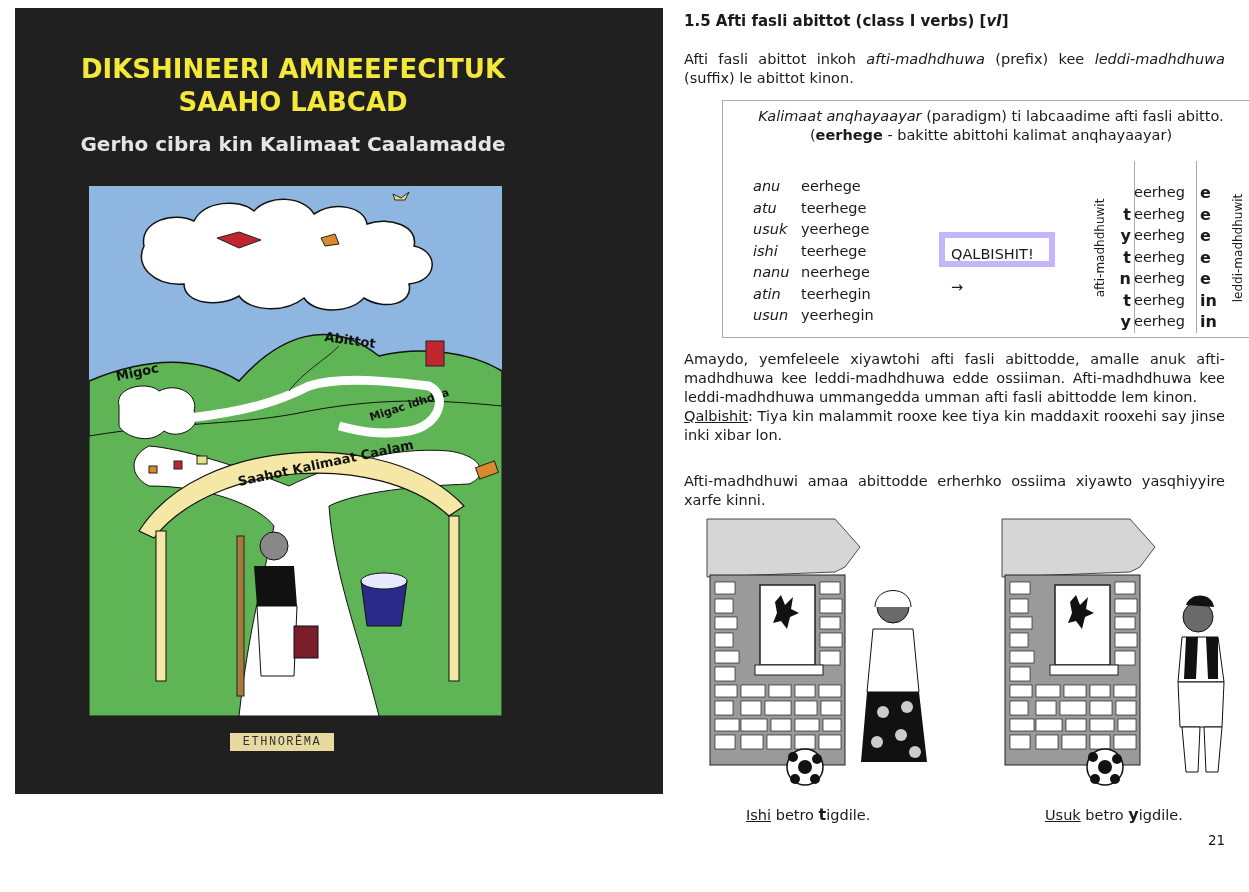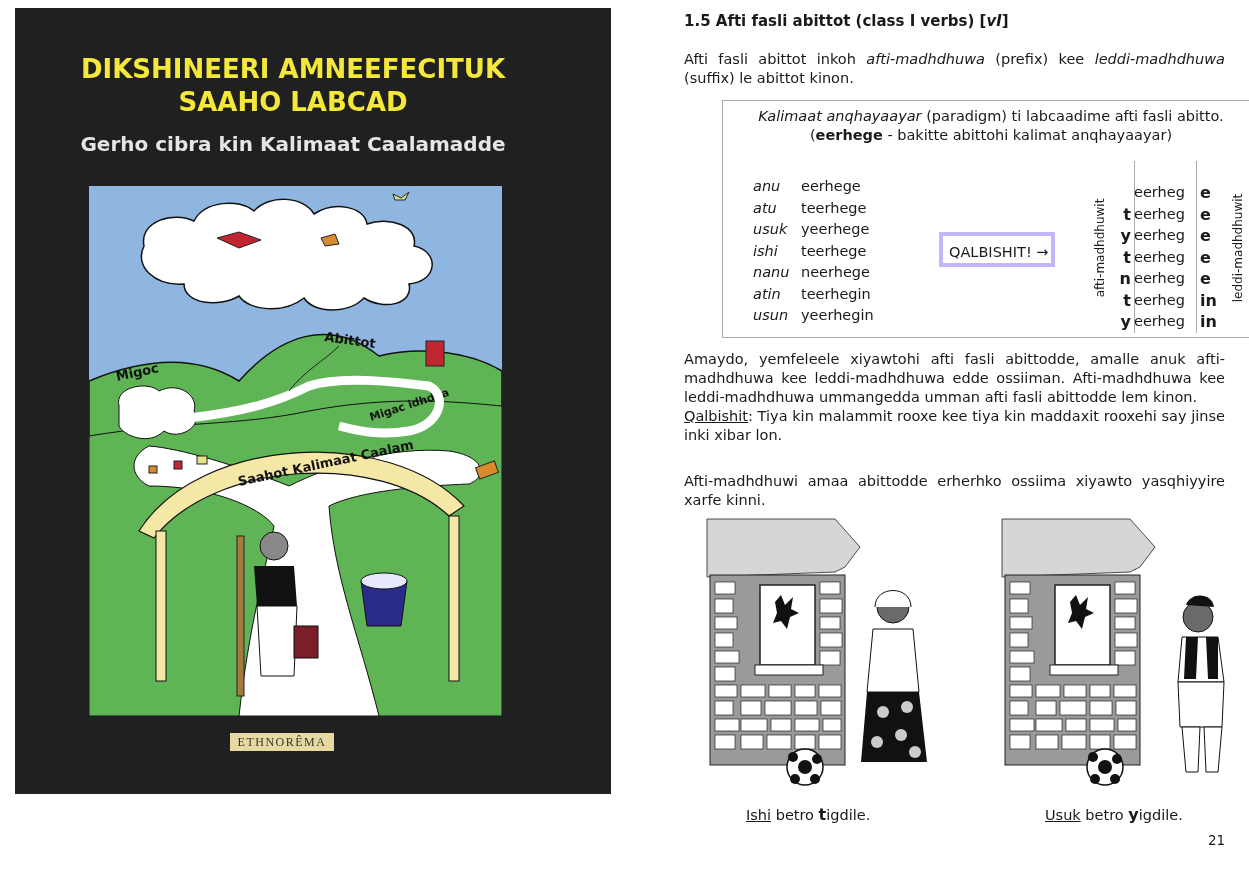--- a/index.html
+++ b/index.html
@@ -1,29 +1,29 @@
 <!DOCTYPE html>
 <html><head>
 <meta charset="utf-8">
 <style>
   html,body{margin:0;padding:0;background:#fff;}
   body{width:1249px;height:892px;position:relative;overflow:hidden;font-family:"DejaVu Sans","Liberation Sans",sans-serif;color:#1a1a1a;}
-  .cover{position:absolute;left:15px;top:8px;width:596px;height:786px;background:#202020;}
+  .cover{position:absolute;left:15px;top:8px;width:648px;height:786px;background:#202020;}
   .cover-title{position:absolute;left:0;width:556px;text-align:center;color:#f4e83a;font-family:"DejaVu Sans",sans-serif;font-weight:bold;font-size:26px;letter-spacing:0px;line-height:33px;top:45px;}
   .cover-subtitle{position:absolute;left:0;width:556px;text-align:center;color:#e5e5e5;font-weight:bold;font-size:20px;top:124px;}
   .art{position:absolute;left:74px;top:178px;width:413px;height:530px;background:#8fb6e0;overflow:hidden;}
-  .publisher{position:absolute;left:215px;top:725px;width:104px;height:18px;background:#e8d9a0;color:#333;font-size:12px;letter-spacing:1.5px;text-align:center;line-height:18px;font-family:Liberation Serif, serif;}
+  .publisher{position:absolute;left:215px;top:725px;width:104px;height:18px;background:#e8d9a0;color:#333;font-size:12px;letter-spacing:1.5px;text-align:center;line-height:18px;font-family:Liberation Mono, monospace;}
   .heading{position:absolute;left:684px;top:12px;font-weight:bold;font-size:15px;}
   .p1{position:absolute;left:684px;top:50px;width:541px;font-size:14.5px;line-height:19px;text-align:justify;}
   .box{position:absolute;left:684px;top:100px;width:538px;height:238px;border:1px solid #aaa;box-sizing:border-box;margin-left:38px;}
   .box-cap{position:absolute;left:0;width:100%;text-align:center;top:6px;font-size:14.5px;line-height:19px;}
   .pron{position:absolute;left:30px;top:75px;font-size:14.5px;line-height:21.5px;}
   .pron .row{display:flex;}
   .pron .p{width:48px;font-style:italic;}
-  .qal{position:absolute;left:216px;top:131px;width:116px;height:35px;border:4px solid #c4b5fd;box-sizing:border-box;font-size:14.5px;line-height:33px;padding-left:6px;}
+  .qal{position:absolute;left:216px;top:131px;width:116px;height:35px;border:6px solid #c4b5fd;box-sizing:border-box;font-size:14.5px;line-height:33px;padding-left:6px;}
   .vlabel{position:absolute;font-size:12px;transform:rotate(-90deg);transform-origin:center;white-space:nowrap;}
   .grid{position:absolute;left:388px;top:81px;font-size:14.5px;line-height:21.5px;}
   .grid .row{display:flex;height:21.5px;}
   .grid .pre{width:20px;text-align:right;font-weight:bold;font-size:16px;}
   .grid .stem{width:62px;padding-left:3px;}
   .grid .suf{width:30px;font-weight:bold;font-size:16px;padding-left:4px;}
   .vline{position:absolute;width:1px;background:#aaa;}
   .p2{position:absolute;left:684px;top:350px;width:541px;font-size:14.5px;line-height:19px;text-align:justify;}
   .p2 .u{text-decoration:underline;}
   .p3{position:absolute;left:684px;top:472px;width:541px;font-size:14.5px;line-height:19px;text-align:justify;}

